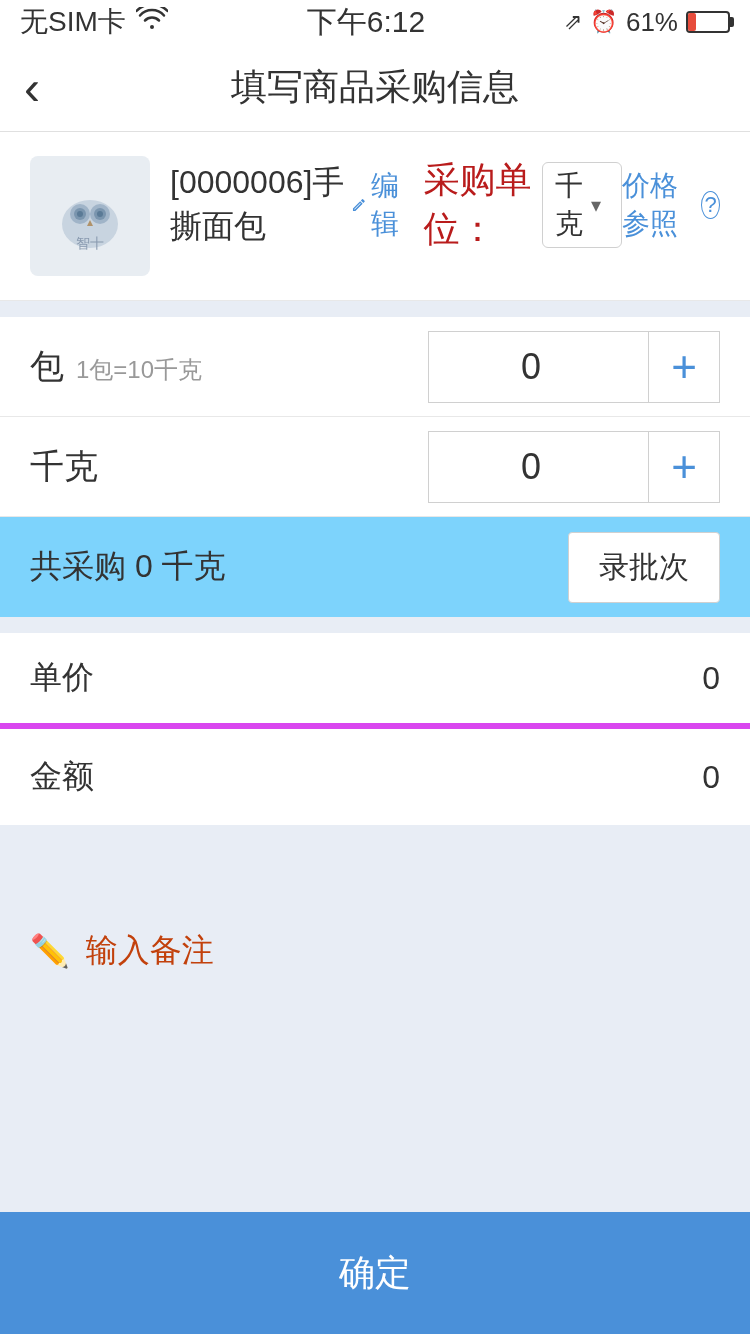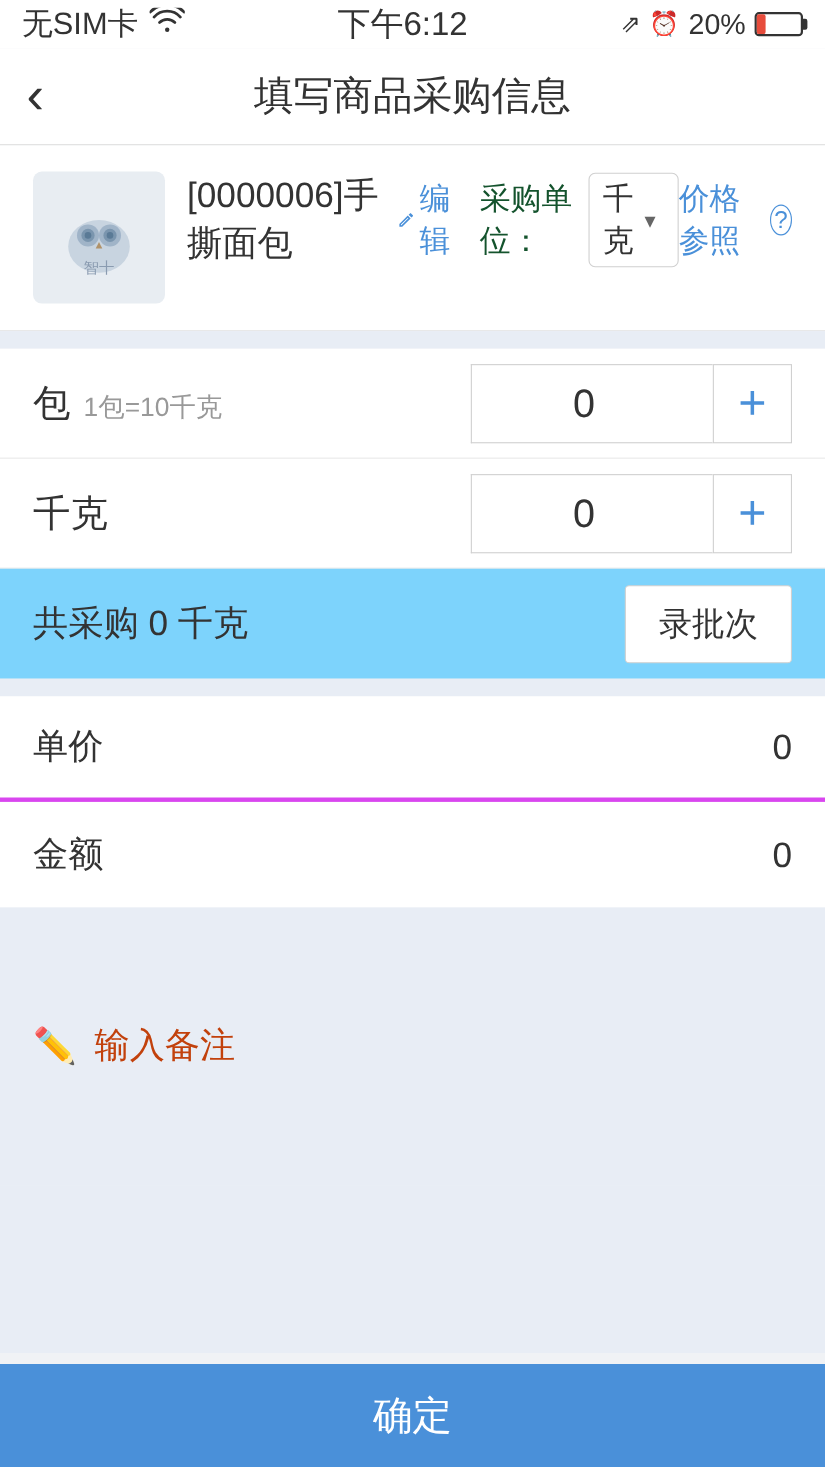--- a/index.html
+++ b/index.html
@@ -121,21 +121,21 @@
       display: flex;
       align-items: center;
       gap: 4px;
       cursor: pointer;
     }
     .product-unit-row {
       display: flex;
       align-items: center;
       justify-content: space-between;
     }
-    .unit-label { font-size: 28px; color: #14532d; }
+    .unit-label { font-size: 36px; color: #b91c1c; }
     .unit-select {
       background: #fff;
       border: 1px solid #d0d0d0;
       border-radius: 6px;
       padding: 4px 20px 4px 12px;
       font-size: 28px;
       color: #333;
       position: relative;
       display: inline-flex;
       align-items: center;
@@ -237,21 +237,21 @@
     .price-section {
       background: #fff;
       margin-top: 0;
     }
     .info-row {
       display: flex;
       align-items: center;
       justify-content: space-between;
       padding: 0 30px;
       height: 96px;
-      border-bottom: 4px solid #d946ef;
+      border-bottom: 6px solid #d946ef;
     }
     .info-label {
       font-size: 32px;
       color: #333;
     }
     .info-value {
       font-size: 32px;
       color: #333;
     }
 
@@ -281,21 +281,21 @@
     }
 
     .content-fill {
       flex: 1;
       background: #e8edf5;
     }
 
     
     .confirm-bar {
       width: 750px;
-      height: 94px;
+      height: 122px;
       background: #4a90d9;
       display: flex;
       align-items: center;
       justify-content: center;
       position: fixed;
       bottom: 0;
       left: 0;
       cursor: pointer;
     }
     .confirm-text {
@@ -316,21 +316,21 @@
         <path d="M9 13.5a9.9 9.9 0 0 1 14 0" stroke="#333" stroke-width="2.5" fill="none" stroke-linecap="round"></path>
         <path d="M4 8.5a16 16 0 0 1 24 0" stroke="#333" stroke-width="2.5" fill="none" stroke-linecap="round"></path>
         <path d="M0.5 4A21.5 21.5 0 0 1 31.5 4" stroke="#333" stroke-width="2.5" fill="none" stroke-linecap="round"></path>
       </svg>
     </span>
   </div>
   <div class="status-center">下午6:12</div>
   <div class="status-right">
     <span style="font-size:22px;">⇗</span>
     <span style="font-size:22px;">⏰</span>
-    <span>20%</span>
+    <span>61%</span>
     <div class="battery-icon">
       <div class="battery-body">
         <div class="battery-fill"></div>
       </div>
     </div>
   </div>
 </div>
 
 <div class="nav-bar">
   <span class="nav-back" style="font-size:48px; font-weight:200;">‹</span>

